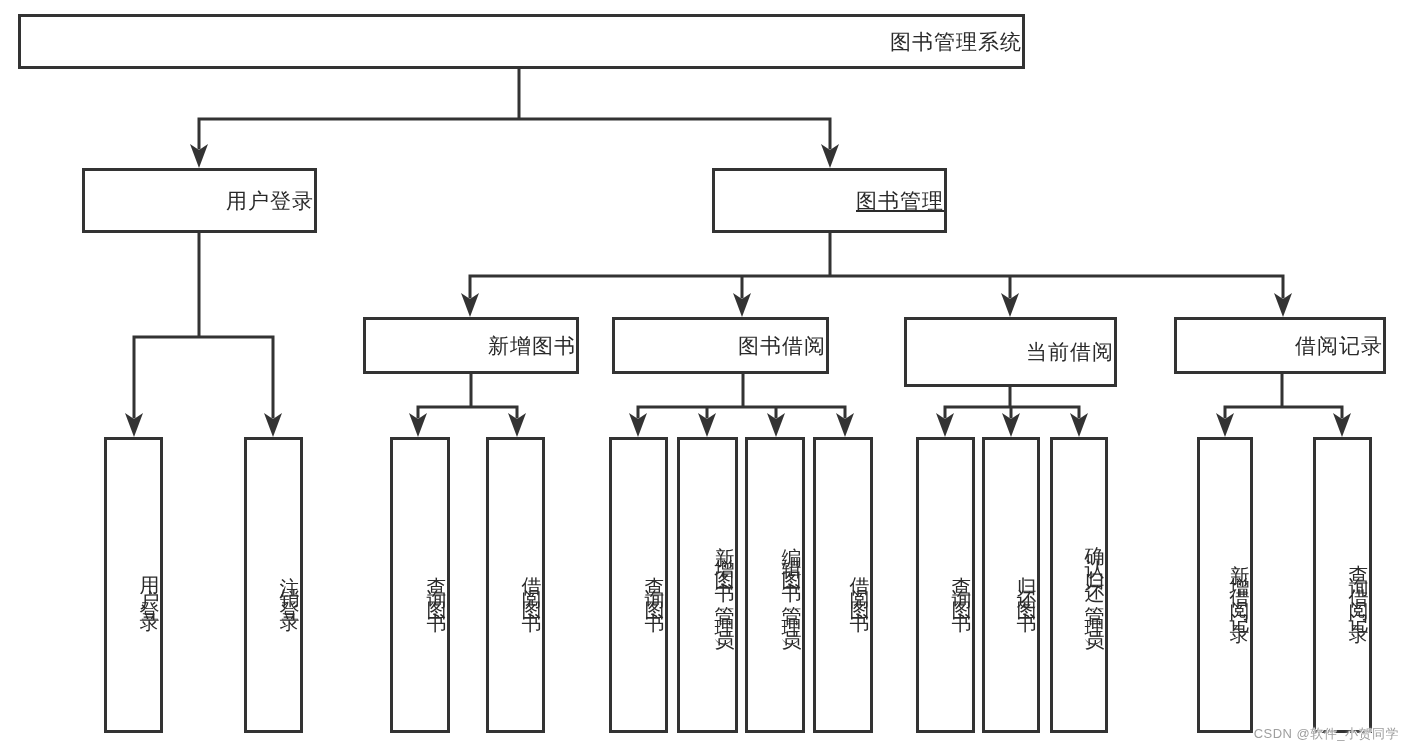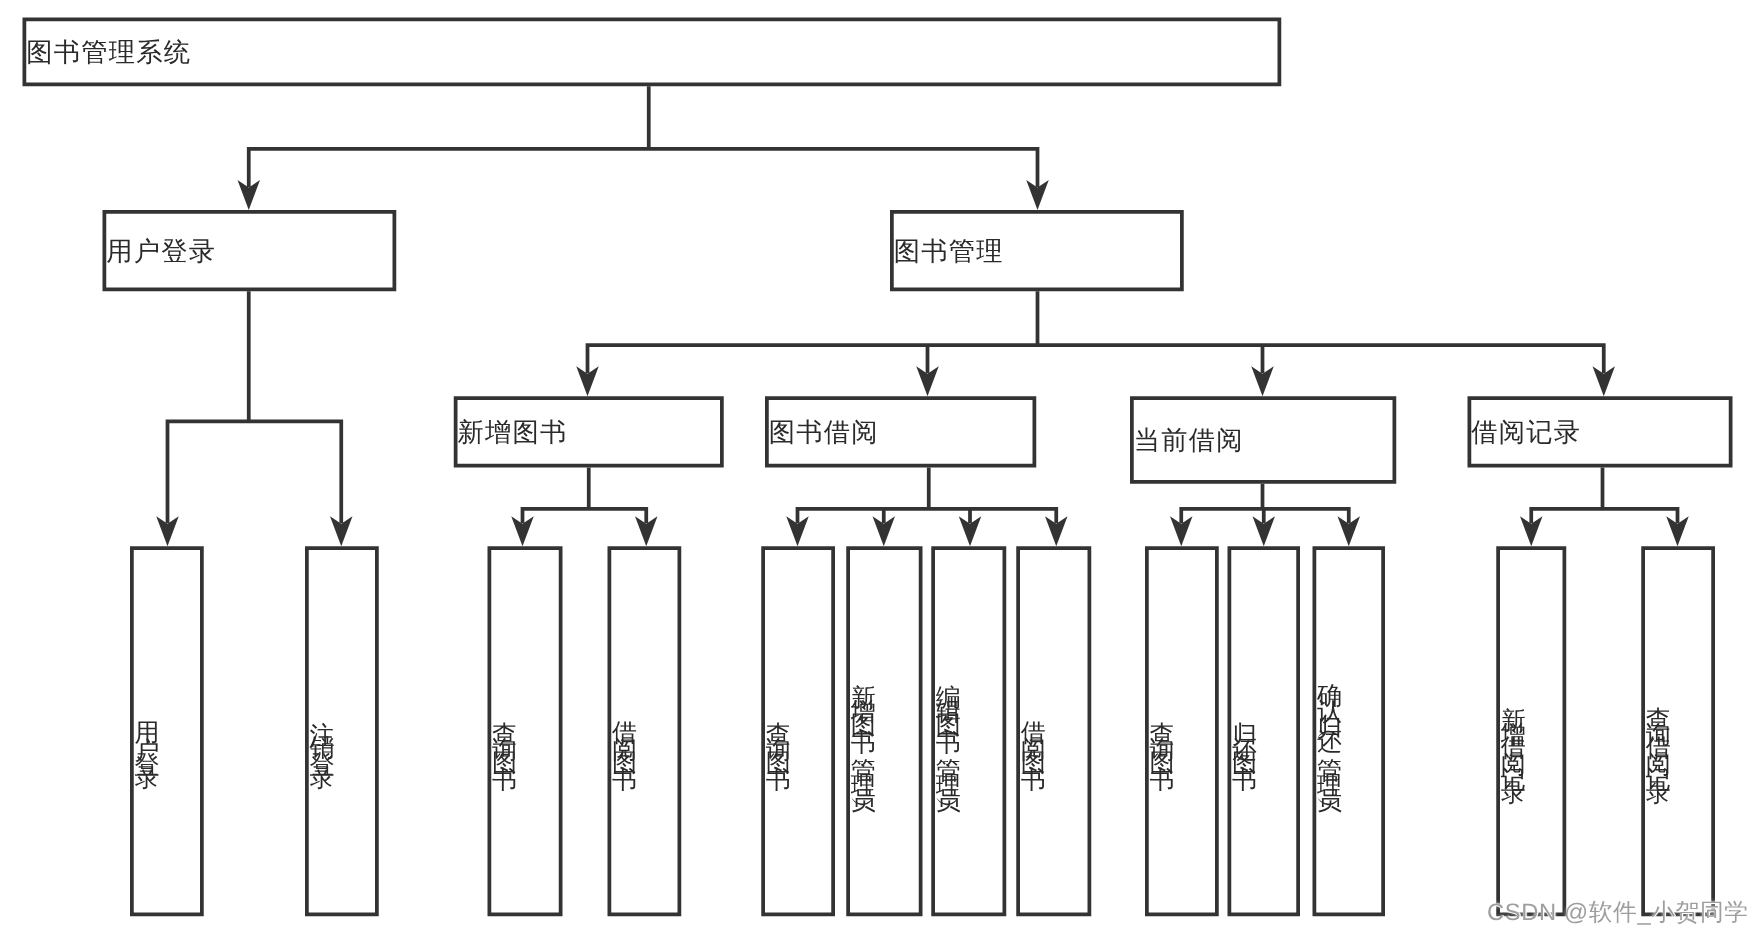--- a/index.html
+++ b/index.html
@@ -24,39 +24,39 @@
     width: 1405px;
     height: 747px;
   }
   .hnode, .vnode {
     position: absolute;
     box-sizing: border-box;
     background: #ffffff;
     border: 3px solid #333333;
     display: flex;
     align-items: center;
-    justify-content: flex-start;
+    justify-content: flex-end;
   }
   .hnode {
     font-size: 21px;
     letter-spacing: 1px;
     white-space: nowrap;
   }
   .vnode span {
     writing-mode: vertical-rl;
     text-orientation: mixed;
     font-size: 20px;
     line-height: 1;
     letter-spacing: 12px;
     white-space: nowrap;
   }
   
   .n-root        { left: 18px;  top: 14px;  width: 1007px; height: 55px; }
   .n-userlogin   { left: 82px;  top: 168px; width: 235px;  height: 65px; }
-  .n-bookmgmt    { left: 712px; top: 168px; width: 235px;  height: 65px; }
+  .n-bookmgmt    { left: 712px; top: 168px; width: 235px;  height: 65px; text-decoration: underline; }
   .n-newbook     { left: 363px; top: 317px; width: 216px;  height: 57px; }
   .n-bookborrow  { left: 612px; top: 317px; width: 217px;  height: 57px; }
   .n-curborrow   { left: 904px; top: 317px; width: 213px;  height: 70px; }
   .n-borrowrec   { left: 1174px;top: 317px; width: 212px;  height: 57px; }
   .n-ul-login    { left: 104px; top: 437px; width: 59px;   height: 296px; }
   .n-ul-logout   { left: 244px; top: 437px; width: 59px;   height: 296px; }
   .n-nb-query    { left: 390px; top: 437px; width: 60px;   height: 296px; }
   .n-nb-borrow   { left: 486px; top: 437px; width: 59px;   height: 296px; }
   .n-bb-query    { left: 609px; top: 437px; width: 59px;   height: 296px; }
   .n-bb-add      { left: 677px; top: 437px; width: 61px;   height: 296px; }
@@ -64,21 +64,21 @@
   .n-bb-borrow   { left: 813px; top: 437px; width: 60px;   height: 296px; }
   .n-cb-query    { left: 916px; top: 437px; width: 59px;   height: 296px; }
   .n-cb-return   { left: 982px; top: 437px; width: 58px;   height: 296px; }
   .n-cb-confirm  { left: 1050px;top: 437px; width: 58px;   height: 296px; }
   .n-br-add      { left: 1197px;top: 437px; width: 56px;   height: 296px; }
   .n-br-query    { left: 1313px;top: 437px; width: 59px;   height: 296px; }
   .watermark {
     position: absolute;
     right: 6px;
     bottom: 4px;
-    font-size: 19px;
+    font-size: 13px;
     letter-spacing: 0.5px;
     color: #9e9e9e;
     text-shadow: 0 1px 0 #ffffff, 1px 0 0 #ffffff, 0 0 3px #ffffff;
     white-space: nowrap;
   }
 </style>
 </head>
 <body>
 
 <div class="canvas">

